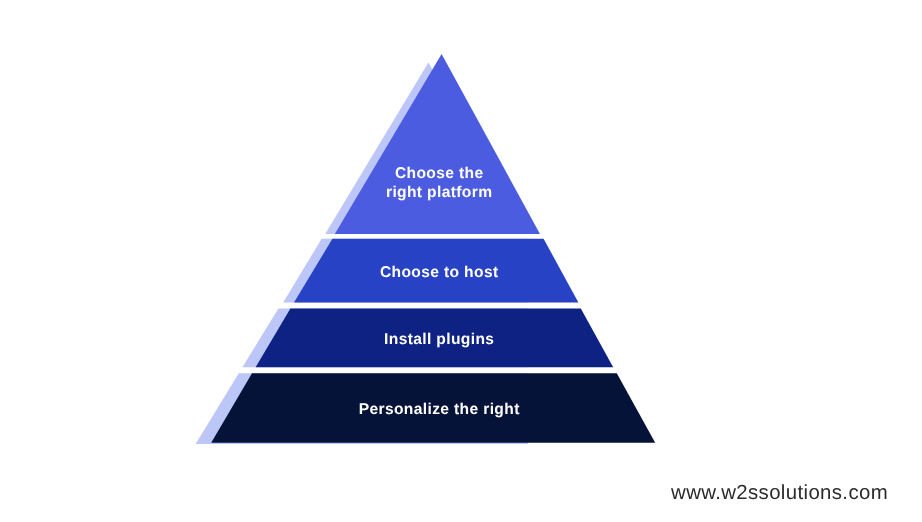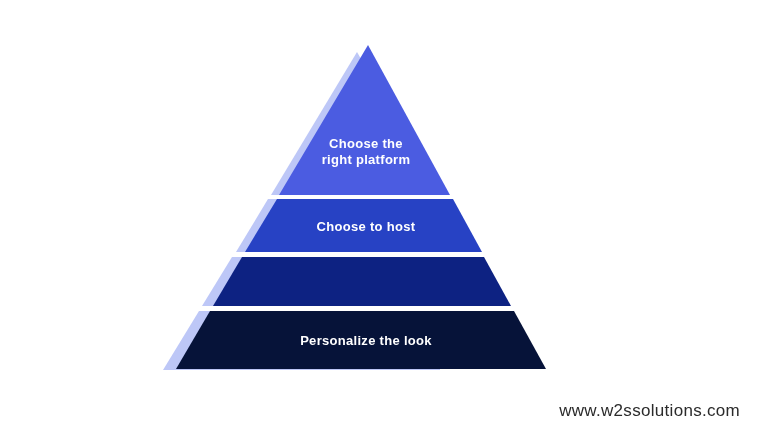--- a/index.html
+++ b/index.html
@@ -65,17 +65,18 @@
       <polygon points="368,45 279,195 450,195" fill="#4b5ce1"></polygon>
       <polygon points="277,199 453,199 482,252 245,252" fill="#2742c4"></polygon>
       <polygon points="242,257 484,257 511,306 213,306" fill="#0d2282"></polygon>
       <polygon points="210,311 514,311 546,369 176,369" fill="#061339"></polygon>
     </g>
   </svg>
 
   <div class="level-label label-1">Choose the
 right platform</div>
   <div class="level-label label-2">Choose to host</div>
-  <div class="level-label label-4">Personalize the look</div>
+  <div class="level-label label-3">Install plugins</div>
+  <div class="level-label label-4">Personalize the right</div>
 
   <div class="footer-url">www.w2ssolutions.com</div>
 
 </div>
 
 </body></html>

